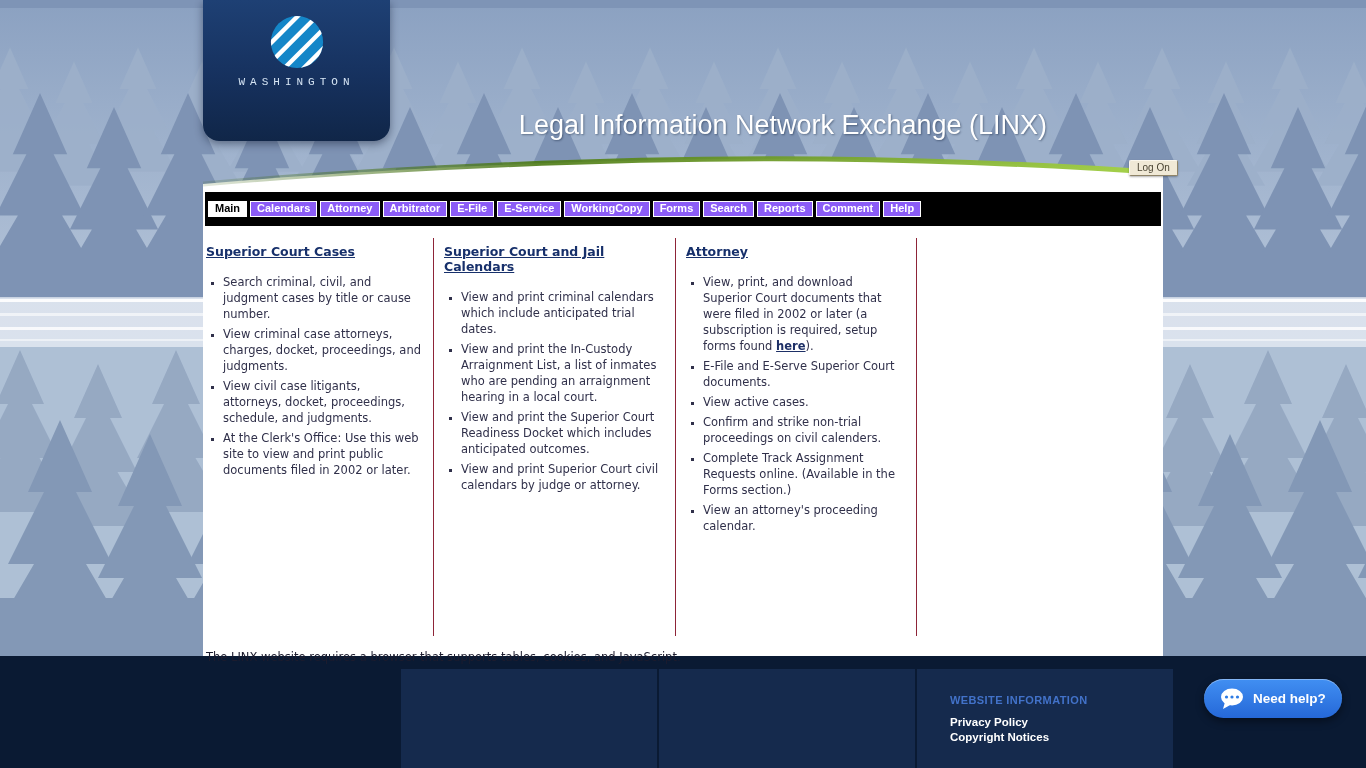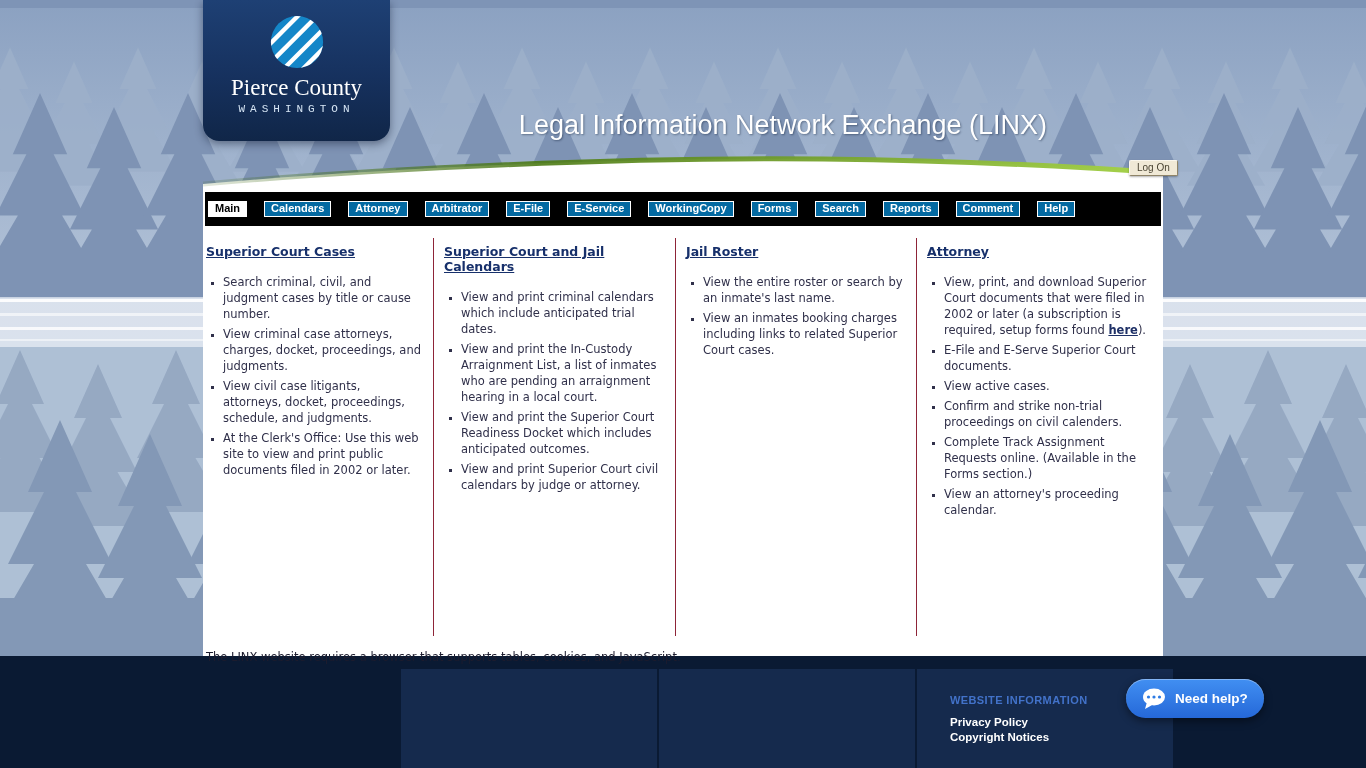--- a/index.html
+++ b/index.html
@@ -31,23 +31,23 @@
     font-family:"Liberation Sans",sans-serif;font-size:10px;line-height:12px;
     padding:1px 7px;background:#f0e9d6;color:#4a4433;
     border:1px solid #8f8468;border-top-color:#fbf7ec;border-left-color:#fbf7ec;
     border-radius:2px;cursor:pointer;box-shadow:0 1px 2px rgba(0,0,0,.3);
   }
   
   .panel{position:absolute;left:203px;top:150px;width:960px;z-index:2;}
   .swoosh{display:block;width:960px;height:42px;}
   .panel-body{background:#ffffff;height:464px;position:relative;}
   
-  nav.tabs{display:flex;gap:17px;background:#000000;padding:9px 3px;margin:0 2px;align-items:stretch;}
+  nav.tabs{display:flex;gap:3px;background:#000000;padding:9px 3px;margin:0 2px;align-items:stretch;}
   .tab{
-    border:1px solid #ffffff;background:#0369a1;color:#ffffff;
+    border:1px solid #ffffff;background:#8b5cf6;color:#ffffff;
     font-family:"Liberation Sans",sans-serif;font-weight:bold;font-size:11px;line-height:13px;
     padding:0 6px 1px;white-space:nowrap;cursor:pointer;
   }
   .tab.active{background:#ffffff;color:#000000;}
   
   .cols{display:flex;margin-top:12px;}
   .col{box-sizing:border-box;min-height:398px;padding:0 12px 0 10px;border-right:1px solid #8e2438;}
   .col:nth-child(1){flex:0 0 231px;padding-left:3px;}
   .col:nth-child(2){flex:0 0 242px;}
   .col:nth-child(3){flex:0 0 241px;}
@@ -64,21 +64,21 @@
   
   .footer{position:absolute;left:0;top:656px;width:1366px;height:112px;background:#0a1a33;z-index:1;}
   .fblock{position:absolute;top:13px;width:256px;height:99px;background:#152a4d;}
   #fb1{left:401px;} #fb2{left:659px;} #fb3{left:917px;padding:25px 0 0 33px;box-sizing:border-box;}
   .fi-title{color:#4272c9;font-weight:bold;font-size:11px;letter-spacing:.4px;
     font-family:"Liberation Sans",sans-serif;margin-bottom:9px;}
   .flink{display:block;color:#ffffff;font-weight:bold;font-size:11.5px;line-height:15px;
     text-decoration:none;font-family:"Liberation Sans",sans-serif;cursor:pointer;}
   
   .need-help{
-    position:absolute;left:1126px;top:679px;height:39px;z-index:6;
+    position:absolute;left:1204px;top:679px;height:39px;z-index:6;
     border:none;border-radius:20px;padding:0 16px;display:flex;align-items:center;gap:9px;
     background:linear-gradient(180deg,#418ff2,#2568d8);color:#ffffff;
     font-family:"Liberation Sans",sans-serif;font-weight:bold;font-size:13.5px;
     box-shadow:0 3px 8px rgba(0,0,0,.45), inset 0 1px 0 rgba(255,255,255,.35);cursor:pointer;
   }
 </style>
 </head>
 <body>
 
 <svg id="bg-svg" width="1366" height="768" viewBox="0 0 1366 768">
@@ -206,21 +206,20 @@
         </defs>
       <circle cx="30" cy="30" r="27" fill="#1486c8"></circle>
       <g clip-path="url(#lc)" stroke="#ffffff" stroke-width="4.5">
         <line x1="-4" y1="38" x2="38" y2="-4"></line>
         <line x1="6" y1="48" x2="48" y2="6"></line>
         <line x1="16" y1="58" x2="58" y2="16"></line>
         <line x1="26" y1="68" x2="68" y2="26"></line>
       </g>
     </svg>
   </div>
-  <div class="logo-name">Pierce County</div>
   <div class="logo-sub">WASHINGTON</div>
 </div>
 
 <h1 class="site-title">Legal Information Network Exchange (LINX)</h1>
 
 <button class="logon">Log On</button>
 
 <div class="panel">
   <svg class="swoosh" width="960" height="42" viewBox="0 0 960 42">
     <defs>
@@ -261,27 +260,20 @@
         <div class="col">
           <h3>Superior Court and Jail Calendars</h3>
           <ul>
             <li>View and print criminal calendars which include anticipated trial dates.</li>
             <li>View and print the In-Custody Arraignment List, a list of inmates who are pending an arraignment hearing in a local court.</li>
             <li>View and print the Superior Court Readiness Docket which includes anticipated outcomes.</li>
             <li>View and print Superior Court civil calendars by judge or attorney.</li>
           </ul>
         </div>
         <div class="col">
-          <h3>Jail Roster</h3>
-          <ul>
-            <li>View the entire roster or search by an inmate's last name.</li>
-            <li>View an inmates booking charges including links to related Superior Court cases.</li>
-          </ul>
-        </div>
-        <div class="col">
           <h3>Attorney</h3>
           <ul>
             <li>View, print, and download Superior Court documents that were filed in 2002 or later (a subscription is required, setup forms found <a class="inline-link">here</a>).</li>
             <li>E-File and E-Serve Superior Court documents.</li>
             <li>View active cases.</li>
             <li>Confirm and strike non-trial proceedings on civil calenders.</li>
             <li>Complete Track Assignment Requests online. (Available in the Forms section.)</li>
             <li>View an attorney's proceeding calendar.</li>
           </ul>
         </div>

